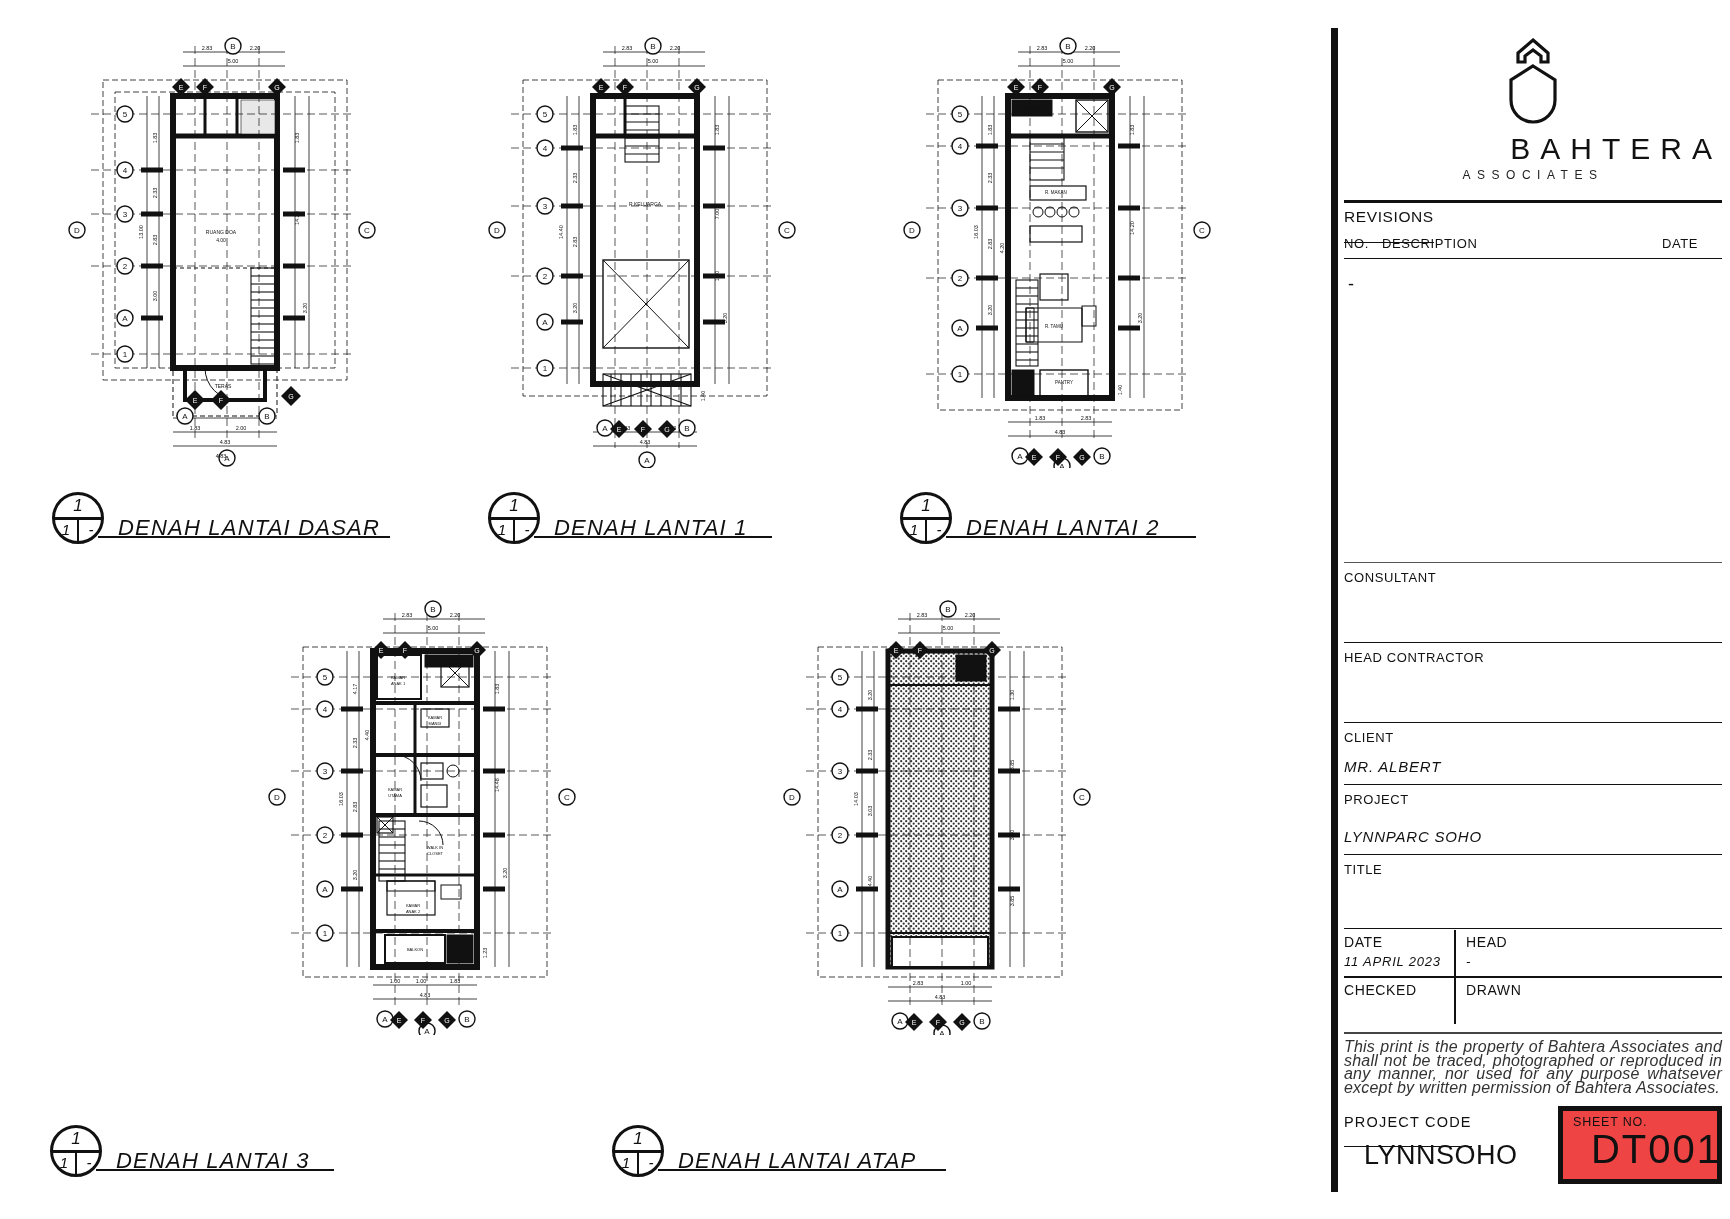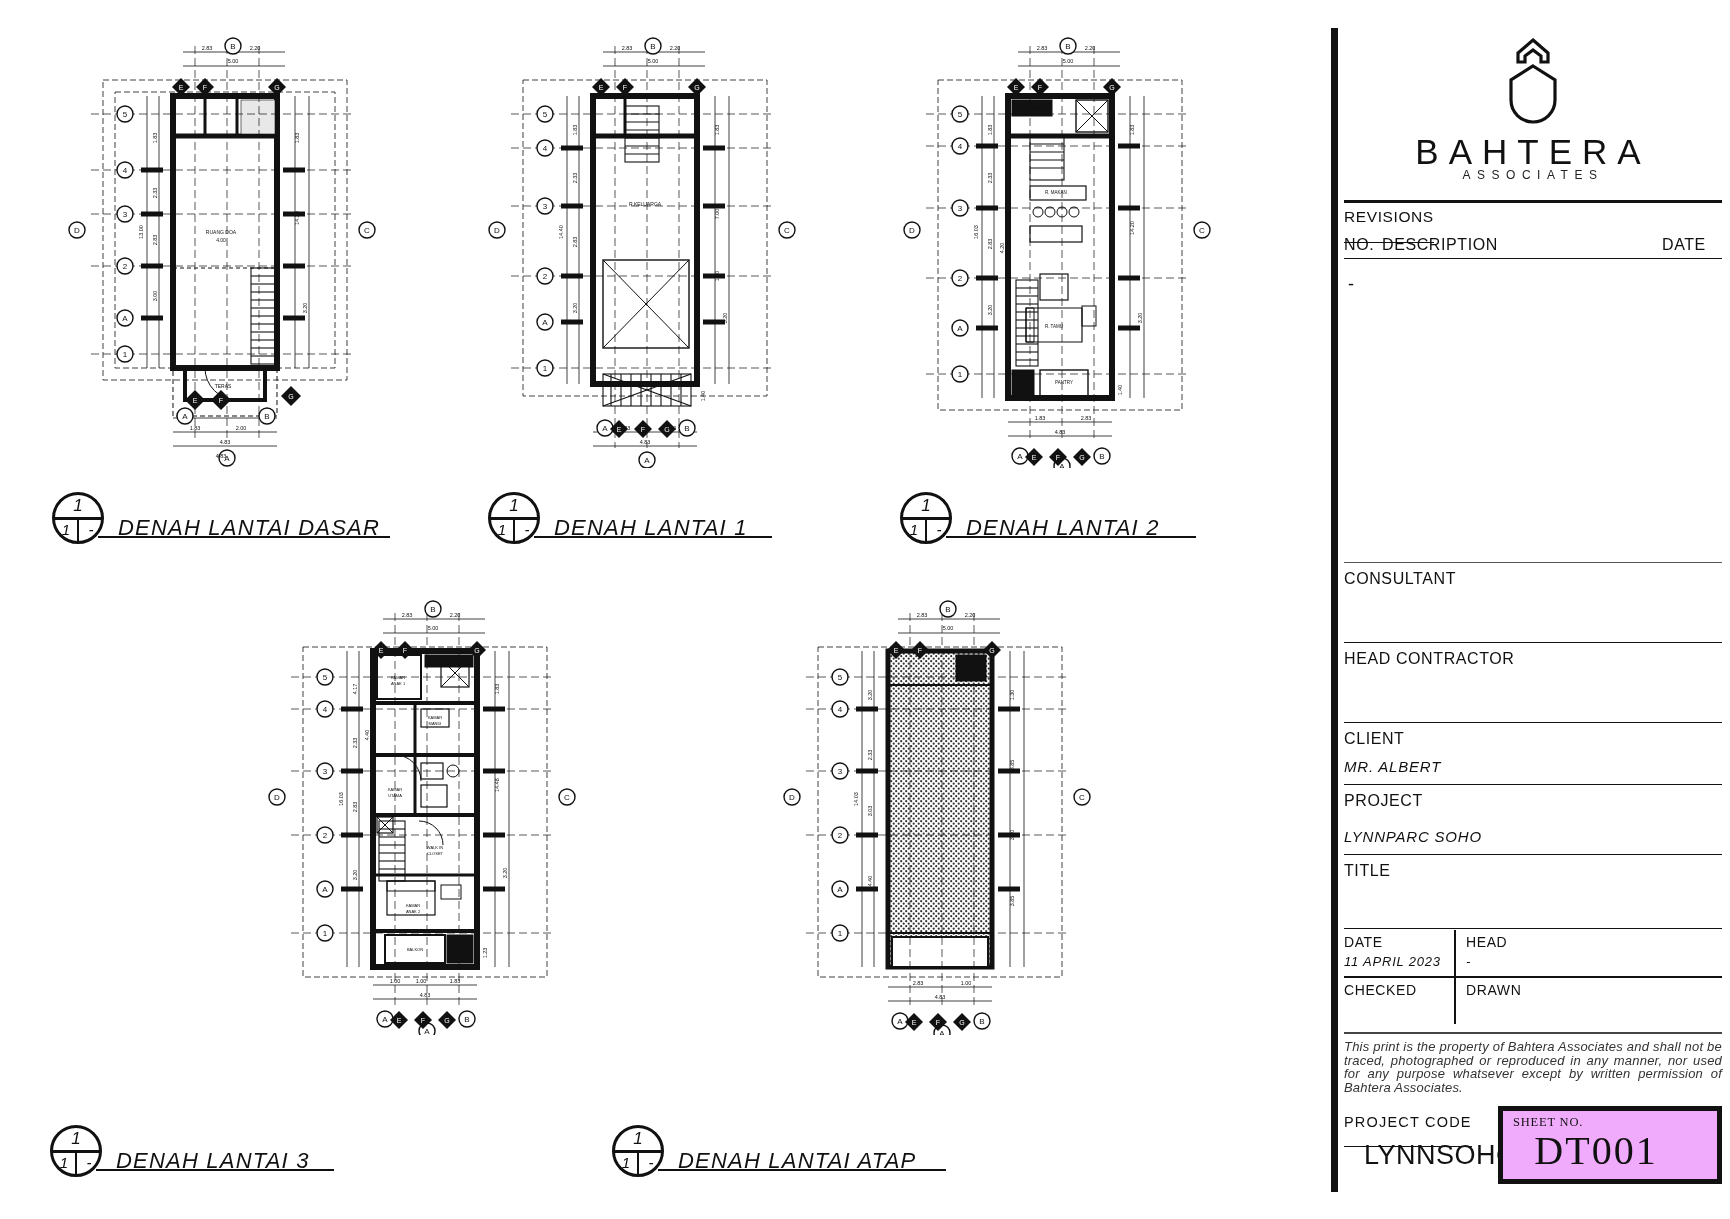--- a/index.html
+++ b/index.html
@@ -30,39 +30,39 @@
         padding:0 8px 3px 14px;}
   .trule{height:2px;background:#111;position:absolute;left:46px;bottom:6px;}
 
   
   #titleblock{position:absolute;left:1330px;top:0;width:400px;height:1219px;}
   #spine{position:absolute;left:1px;top:28px;width:7px;height:1164px;background:#111;}
   #tbinner{position:absolute;left:14px;top:28px;width:378px;height:1180px;}
 
   .logo-wrap{position:absolute;left:0;top:0;width:378px;height:150px;}
   .logo-svg{position:absolute;left:50%;top:8px;transform:translateX(-50%);}
-  .brand{position:absolute;left:0;top:104px;width:378px;text-align:center;
-         font-size:35px;letter-spacing:10px;color:#111;}
+  .brand{position:absolute;left:0;top:104px;width:378px;text-align:right;
+         font-size:30px;letter-spacing:10px;color:#111;}
   .brandsub{position:absolute;left:0;top:140px;width:378px;text-align:center;
          font-size:12px;letter-spacing:6.5px;color:#222;}
 
   .hr-thick{position:absolute;height:3px;background:#111;left:0;width:378px;}
   .hr-thin{position:absolute;height:1.4px;background:#111;left:0;width:378px;}
   .hr-grey{position:absolute;height:1.4px;background:#555;left:0;width:378px;}
 
-  .lbl{position:absolute;font-size:16px;letter-spacing:.6px;color:#111;}
+  .lbl{position:absolute;font-size:13px;letter-spacing:.6px;color:#111;}
   .val{position:absolute;font-size:15px;font-style:italic;letter-spacing:.8px;color:#111;}
   .lbl-u{position:absolute;font-size:15.5px;letter-spacing:.6px;color:#111;
          border-bottom:1.4px solid #111;padding-bottom:16px;}
 
-  .discl{position:absolute;left:0;width:378px;font-size:13px;font-style:italic;
+  .discl{position:absolute;left:0;width:378px;font-size:16px;font-style:italic;
          line-height:13.5px;color:#333;text-align:justify;letter-spacing:.2px;}
 
-  .sheetbox{position:absolute;right:0;width:224px;height:78px;border:5px solid #111;
-            background:#f0abfc;box-sizing:border-box;font-family:Liberation Serif, serif;}
+  .sheetbox{position:absolute;right:0;width:164px;height:78px;border:5px solid #111;
+            background:#ef4444;box-sizing:border-box;}
   .sheetlbl{position:absolute;left:10px;top:4px;font-size:12.5px;letter-spacing:.8px;}
   .sheetno{position:absolute;left:0;top:16px;width:186px;text-align:center;
            font-size:40px;letter-spacing:2px;color:#111;}
   .pcode{position:absolute;left:0;font-size:27px;letter-spacing:.5px;color:#111;}
 </style>
 </head>
 <body>
 
 <div id="sheet">
 

